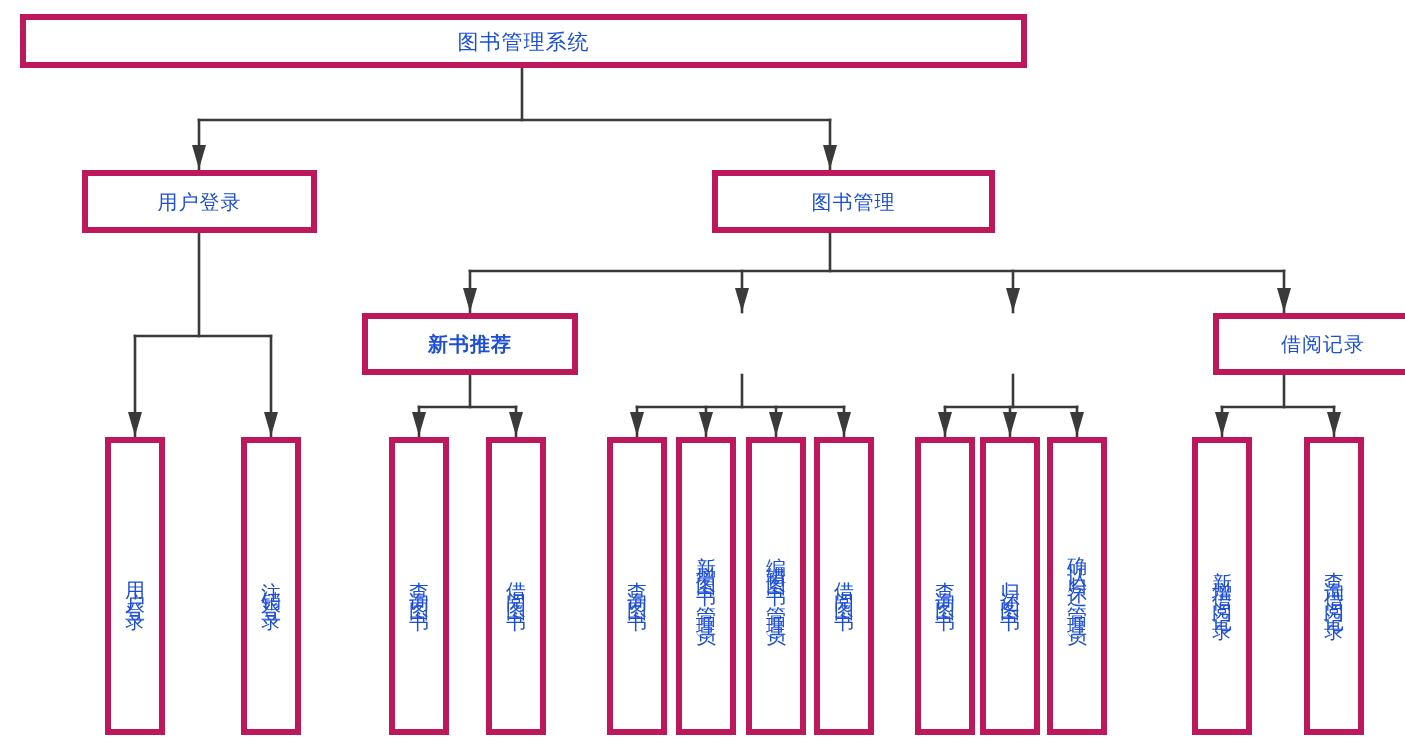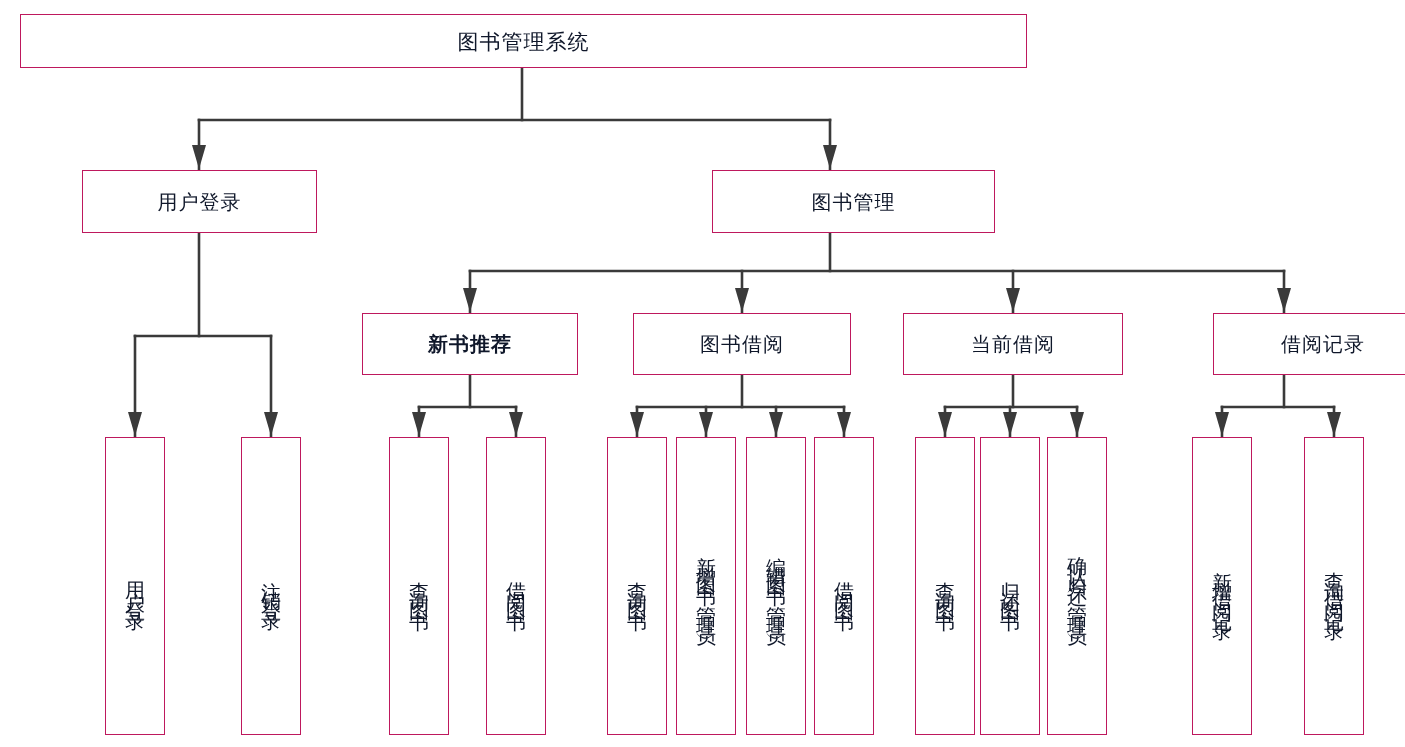--- a/index.html
+++ b/index.html
@@ -10,24 +10,24 @@
     font-family:"Liberation Sans","DejaVu Sans",sans-serif;
     overflow:hidden;
   }
   #connectors{
     position:absolute;left:0;top:0;width:1405px;height:747px;
     z-index:1;pointer-events:none;
   }
   .node{
     position:absolute;
     box-sizing:border-box;
-    border:1px solid #be185d;
+    border:6px solid #be185d;
     background:#ffffff;
     display:flex;align-items:center;justify-content:center;
-    color:#0f172a;
+    color:#1d4ed8;
     z-index:2;
   }
   .node.h span{
     font-size:20px;line-height:1;letter-spacing:1px;white-space:nowrap;
   }
   .node.root span{font-size:21px;}
   .node.v span{
     writing-mode:vertical-rl;
     text-orientation:mixed;
     font-size:20px;
@@ -118,26 +118,20 @@
   <div class="node h n-ulogin">
     <span>用户登录</span>
   </div>
   <div class="node h n-bmgmt">
     <span>图书管理</span>
   </div>
 
   <div class="node h n-newrec">
     <span>新书推荐</span>
   </div>
-  <div class="node h n-borrow">
-    <span>图书借阅</span>
-  </div>
-  <div class="node h n-current">
-    <span>当前借阅</span>
-  </div>
   <div class="node h n-record">
     <span>借阅记录</span>
   </div>
 
   <div class="node v leaf l1">
     <span>用户登录</span>
   </div>
   <div class="node v leaf l2">
     <span>注销登录</span>
   </div>

